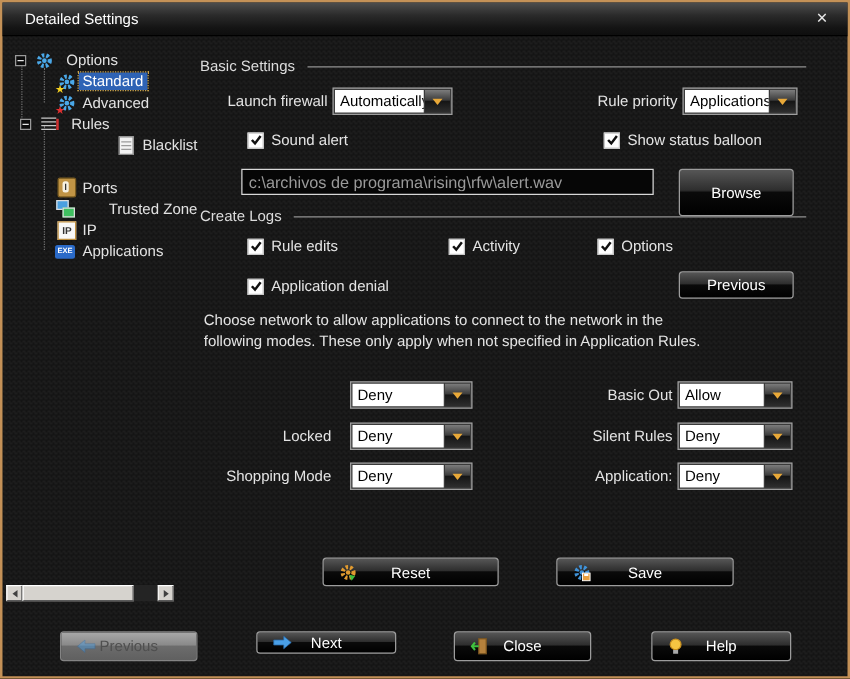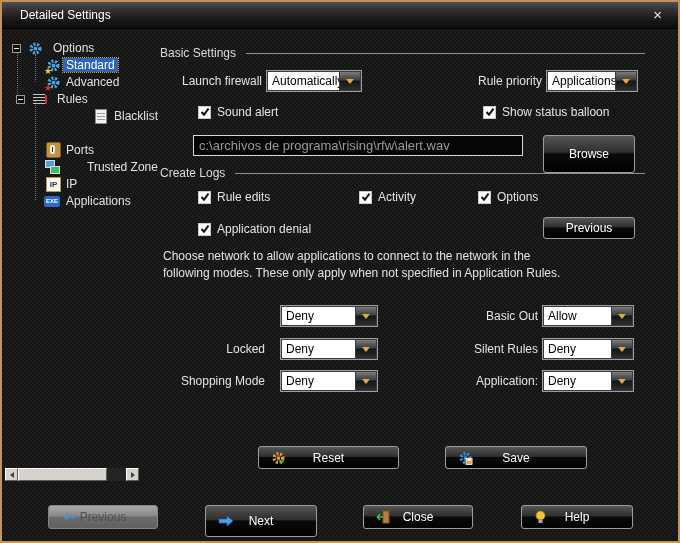--- a/index.html
+++ b/index.html
@@ -369,21 +369,21 @@
 
   <div class="gbtn disabled" style="left:46px;top:503px;width:110px;height:24px;">
     <span class="bicon">
       <svg width="16" height="12" viewBox="0 0 16 12" style="transform:scaleX(-1);">
           <path d="M1 4h8V1l6 5-6 5V8H1z" fill="#4aa0e8" stroke="#2a6aa8" stroke-width="0.6"></path>
         </svg>
     </span>
     <span>Previous</span>
   </div>
 
-  <div class="gbtn" style="left:203px;top:503px;width:112px;height:32px;">
+  <div class="gbtn" style="left:203px;top:503px;width:112px;height:18px;">
     <span class="bicon">
       <svg width="16" height="12" viewBox="0 0 16 12">
           <path d="M1 4h8V1l6 5-6 5V8H1z" fill="#4aa0e8" stroke="#2a6aa8" stroke-width="0.6"></path>
         </svg>
     </span>
     <span>Next</span>
   </div>
 
   <div class="gbtn" style="left:361px;top:503px;width:110px;height:24px;">
     <span class="bicon">

